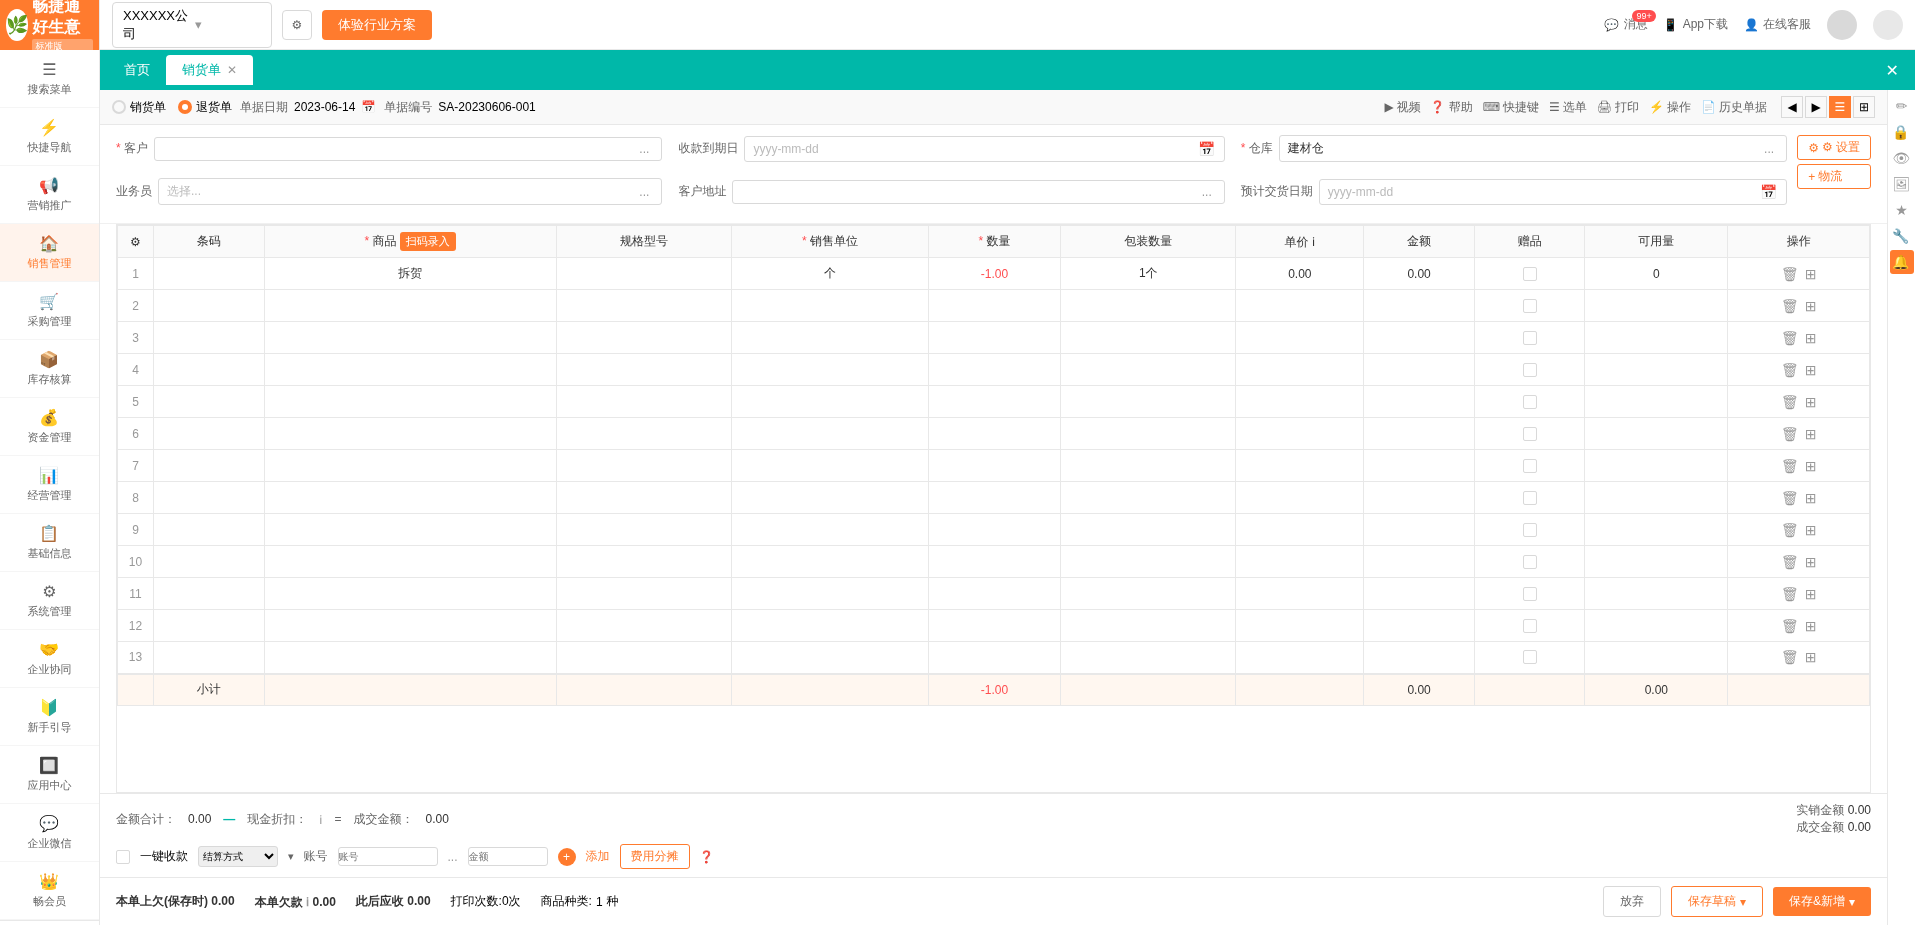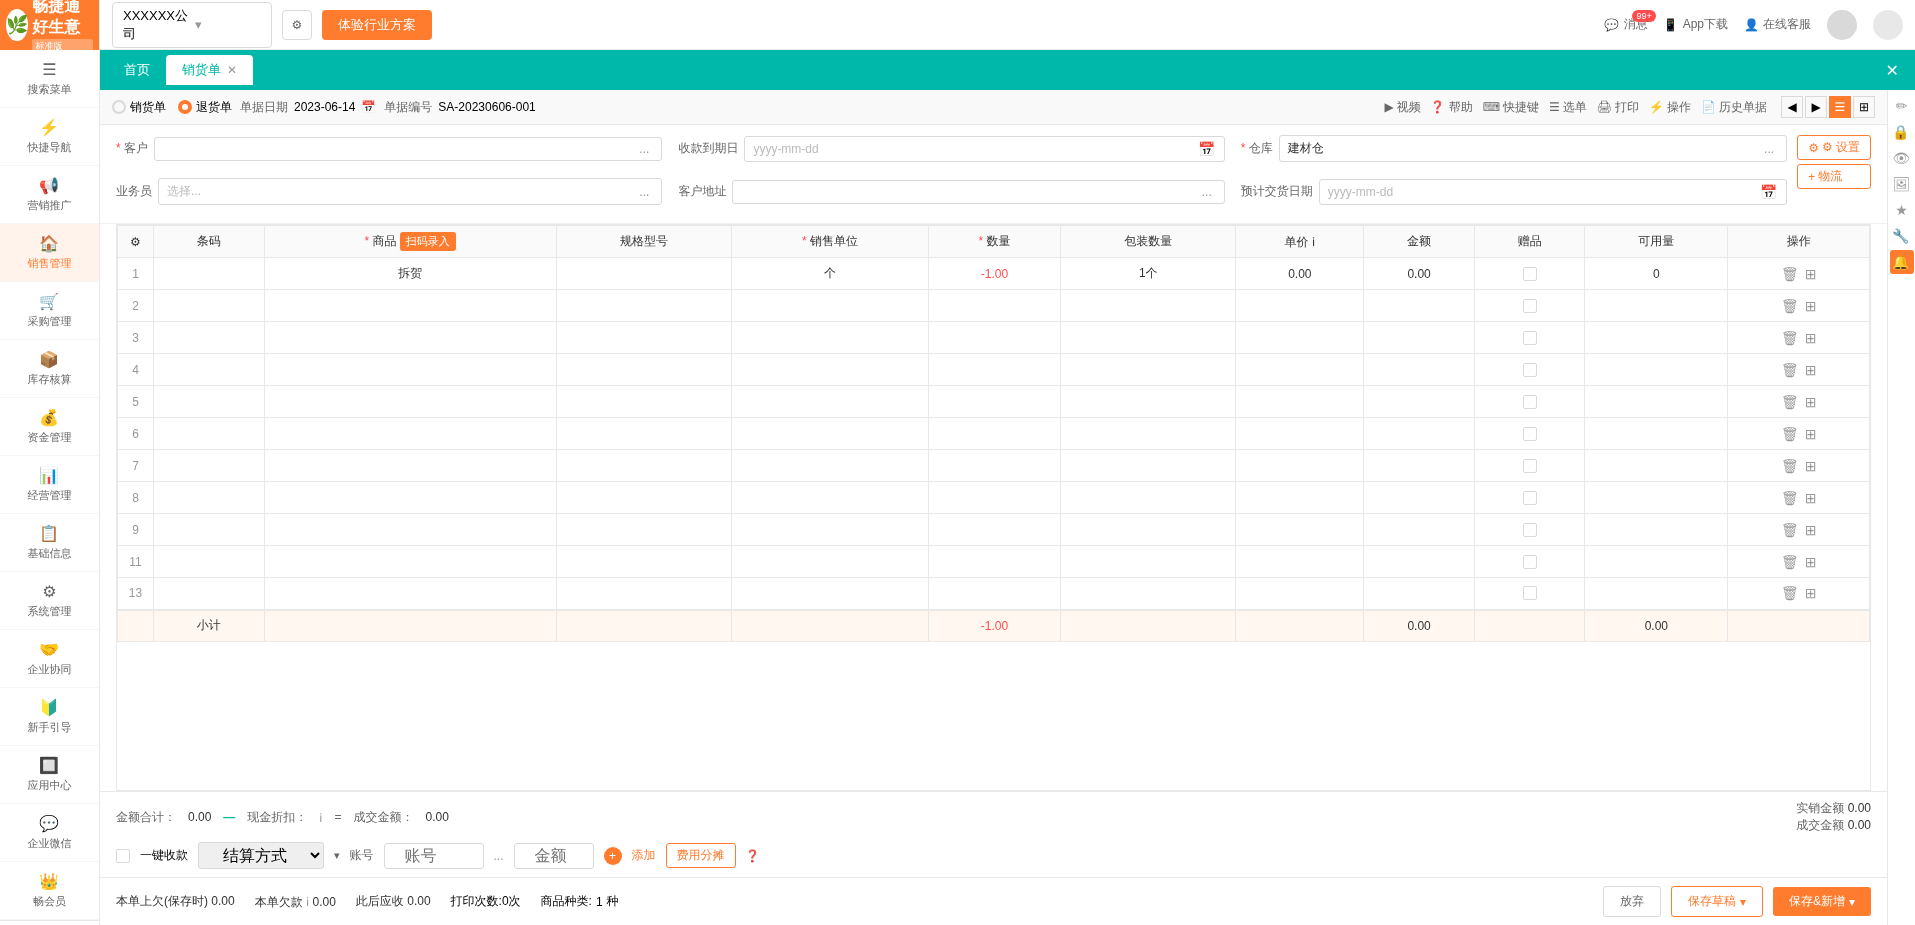--- a/index.html
+++ b/index.html
@@ -79,29 +79,29 @@
 
     
     .bottom-bar { padding: 8px 16px; background: #fff; border-top: 1px solid #e8e8e8; }
     .amount-row { display: flex; align-items: center; gap: 12px; margin-bottom: 8px; }
     .amount-label { color: #666; }
     .amount-val { color: #333; font-weight: 500; }
     .minus-icon { color: #00b8a9; font-weight: bold; }
     .equal-icon { color: #666; }
     .payment-row { display: flex; align-items: center; gap: 10px; }
     .checkbox-sm { width: 14px; height: 14px; border: 1px solid #d9d9d9; border-radius: 2px; display: inline-block; }
-    .select-input { border: 1px solid #d9d9d9; border-radius: 3px; padding: 3px 20px; font-size: 16px; min-width: 80px; }
+    .select-input { border: 1px solid #d9d9d9; border-radius: 3px; padding: 3px 0; font-size: 10px; min-width: 80px; }
     .add-btn { background: #ff7b2e; color: #fff; border: none; border-radius: 50%; width: 18px; height: 18px; font-size: 12px; cursor: pointer; display: flex; align-items: center; justify-content: center; }
     .expense-btn { border: 1px solid #ff7b2e; color: #ff7b2e; background: #fff; border-radius: 3px; padding: 3px 10px; cursor: pointer; font-size: 12px; }
     .help-icon { color: #999; cursor: pointer; }
 
     
     .footer { background: #fff; border-top: 1px solid #e8e8e8; padding: 8px 16px; display: flex; align-items: center; gap: 20px; }
     .footer-stat { color: #666; font-size: 12px; }
-    .footer-stat span { color: #333; font-weight: 400; }
+    .footer-stat span { color: #333; font-weight: 700; }
     .footer-right { margin-left: auto; display: flex; align-items: center; gap: 10px; }
     .abandon-btn { border: 1px solid #d9d9d9; background: #fff; color: #666; border-radius: 3px; padding: 6px 16px; cursor: pointer; font-size: 12px; }
     .save-draft-btn { border: 1px solid #ff7b2e; background: #fff; color: #ff7b2e; border-radius: 3px; padding: 6px 16px; cursor: pointer; font-size: 12px; display: flex; align-items: center; gap: 4px; }
     .save-new-btn { background: #ff7b2e; color: #fff; border: none; border-radius: 3px; padding: 6px 16px; cursor: pointer; font-size: 12px; display: flex; align-items: center; gap: 4px; }
     .summary-box { margin-left: auto; text-align: right; font-size: 12px; color: #666; }
     .summary-box .val { color: #333; font-weight: 500; }
 
     
     .right-panel { width: 28px; background: #fff; border-left: 1px solid #e8e8e8; display: flex; flex-direction: column; align-items: center; padding: 4px 0; gap: 2px; }
     .right-panel-btn { width: 24px; height: 24px; display: flex; align-items: center; justify-content: center; color: #999; cursor: pointer; font-size: 14px; border-radius: 3px; }
@@ -577,21 +577,67 @@
     </td>
     <td></td>
     <td>
       <div class="row-actions">
         <span class="row-action-btn">🗑</span>
         <span class="row-action-btn">⊞</span>
       </div>
     </td>
   </tr>
               <tr>
+    <td class="col-num">10</td>
+    <td></td>
+    <td></td>
+    <td></td>
+    <td></td>
+    <td class=""></td>
+    <td></td>
+    <td></td>
+    <td></td>
+    <td>
+      <div class="checkbox-cell">
+                    <span style="width:14px;height:14px;border:1px solid #d9d9d9;border-radius:2px;display:inline-block;"></span>
+                  </div>
+    </td>
+    <td></td>
+    <td>
+      <div class="row-actions">
+        <span class="row-action-btn">🗑</span>
+        <span class="row-action-btn">⊞</span>
+      </div>
+    </td>
+  </tr>
+              <tr>
     <td class="col-num">11</td>
+    <td></td>
+    <td></td>
+    <td></td>
+    <td></td>
+    <td class=""></td>
+    <td></td>
+    <td></td>
+    <td></td>
+    <td>
+      <div class="checkbox-cell">
+                    <span style="width:14px;height:14px;border:1px solid #d9d9d9;border-radius:2px;display:inline-block;"></span>
+                  </div>
+    </td>
+    <td></td>
+    <td>
+      <div class="row-actions">
+        <span class="row-action-btn">🗑</span>
+        <span class="row-action-btn">⊞</span>
+      </div>
+    </td>
+  </tr>
+              <tr>
+    <td class="col-num">12</td>
     <td></td>
     <td></td>
     <td></td>
     <td></td>
     <td class=""></td>
     <td></td>
     <td></td>
     <td></td>
     <td>
       <div class="checkbox-cell">

